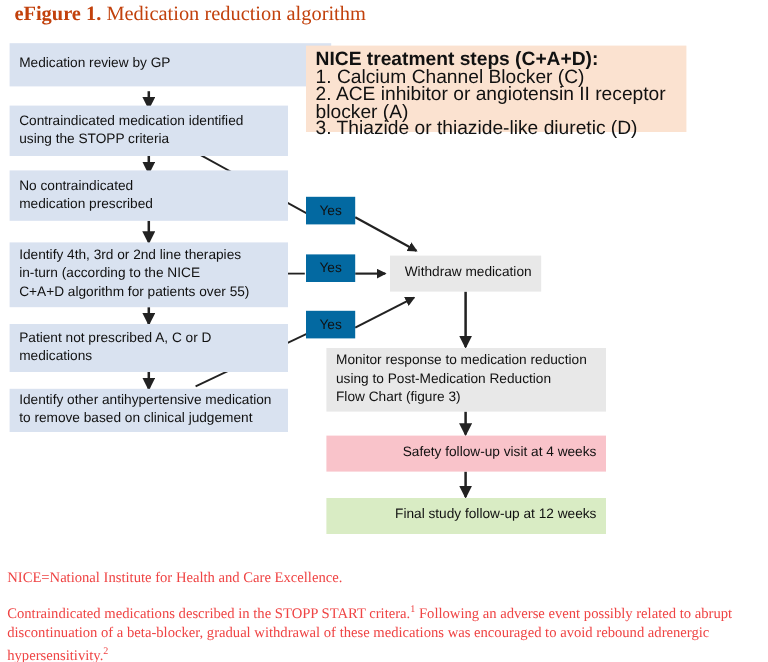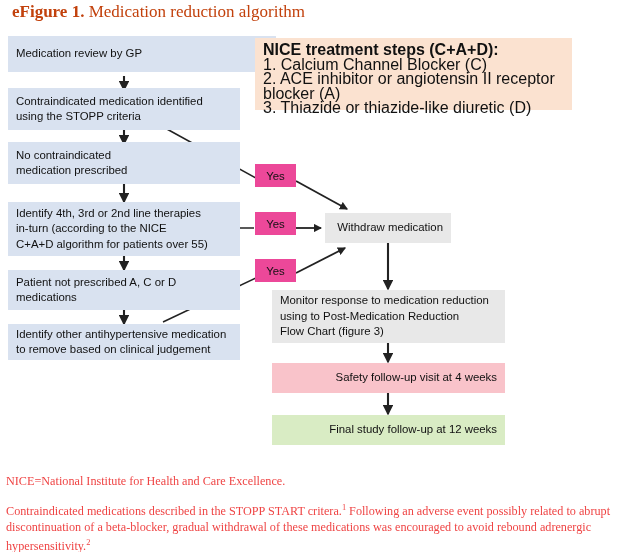--- a/index.html
+++ b/index.html
@@ -50,21 +50,21 @@
   .box-grey   { background: #e8e8e8; }
   .box-pink   { background: #f9c3ca; }
   .box-green  { background: #d9ecc4; }
 
   .center { justify-content: center; }
   .center .txt { text-align: right; }
 
   .yesbox {
     position: absolute;
     box-sizing: border-box;
-    background: #ec4899;
+    background: #0369a1;
     display: flex;
     align-items: center;
     justify-content: center;
     font-family: "Liberation Sans", sans-serif;
     font-size: 11.4px;
     color: #111111;
   }
   
   #nice-box {
     position: absolute;

